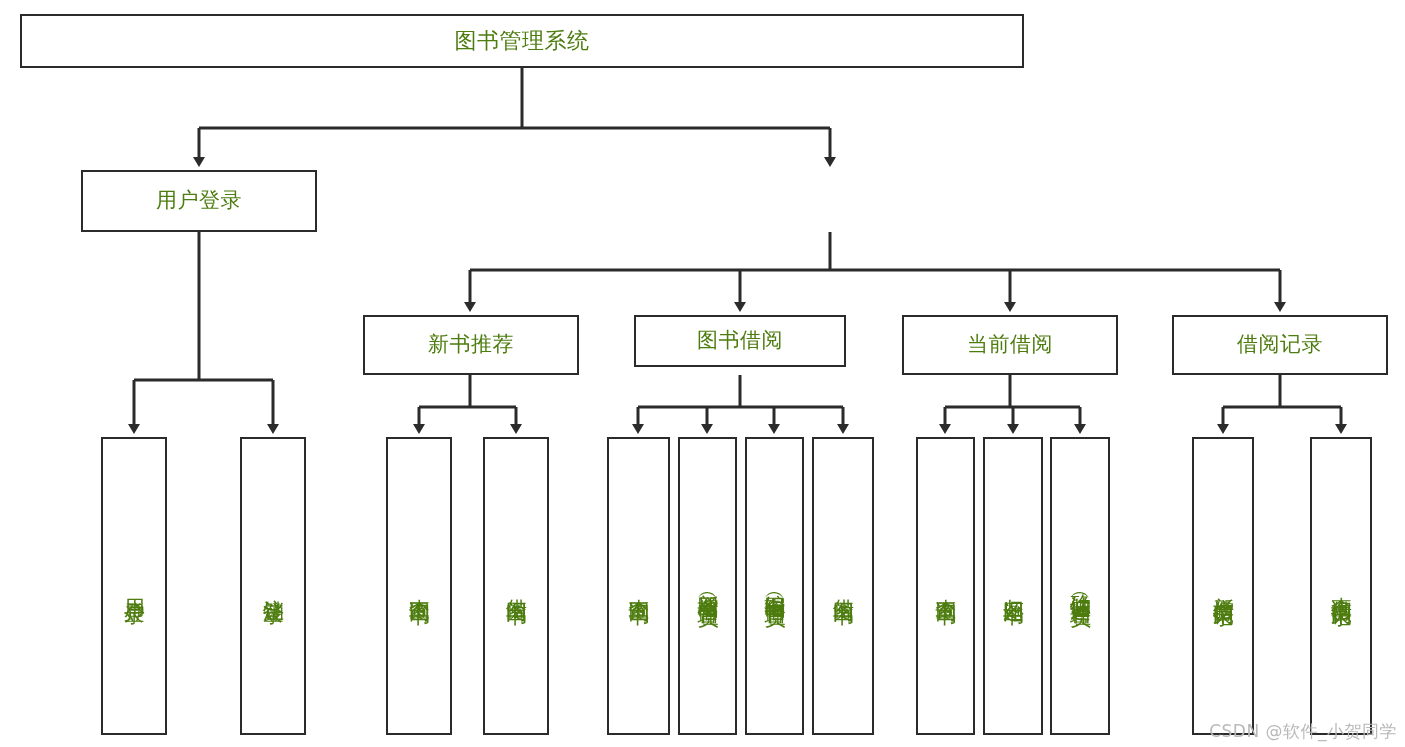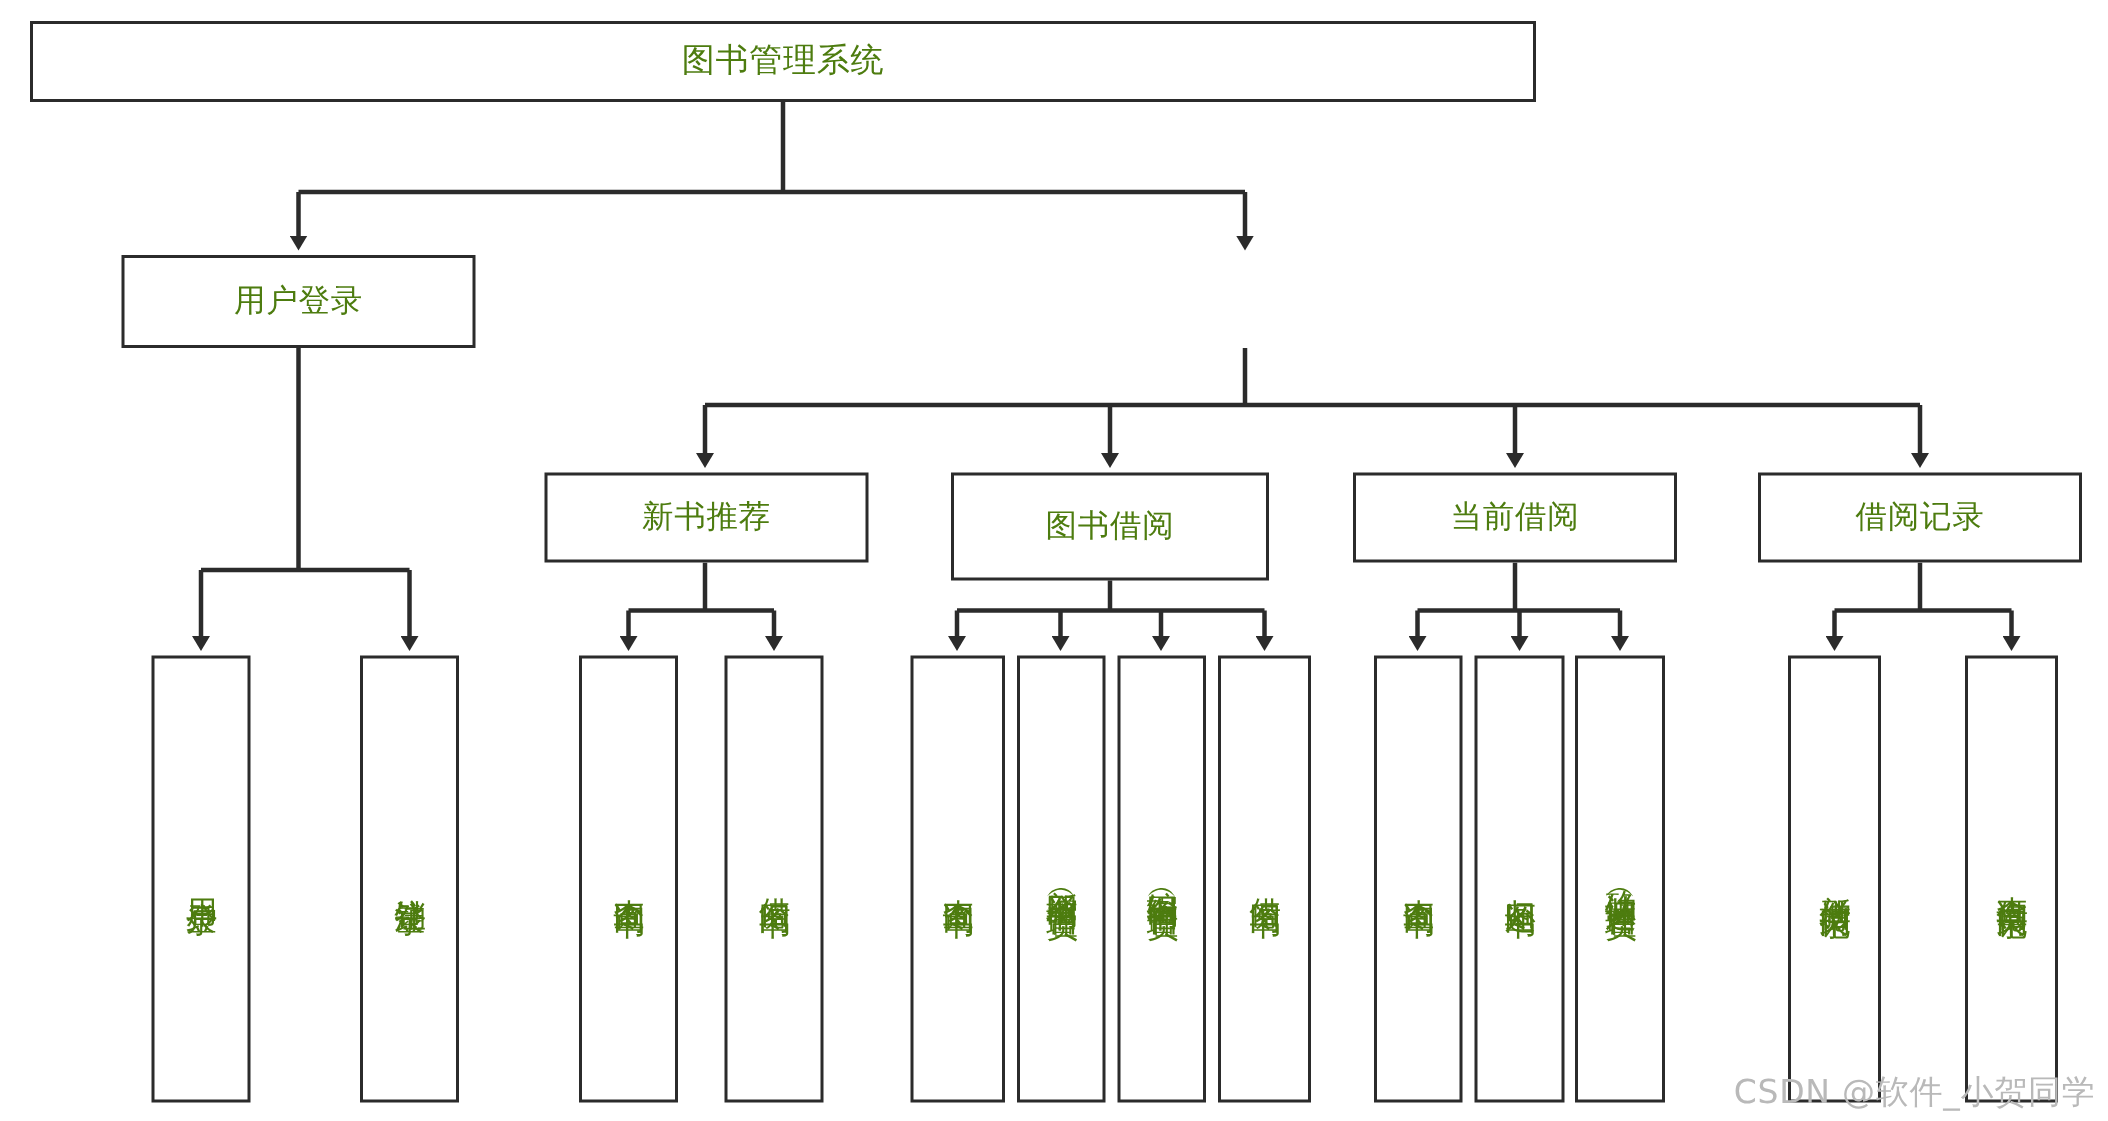--- a/index.html
+++ b/index.html
@@ -51,21 +51,21 @@
     letter-spacing: 2px;
     line-height: 1;
   }
   .node.root {
     font-size: 22px;
   }
   .watermark {
     position: absolute;
     right: 8px;
     bottom: 4px;
-    font-size: 22px;
+    font-size: 17px;
     color: #b9b9b9;
     white-space: nowrap;
     letter-spacing: 0.5px;
   }
 </style>
 </head>
 <body>
 
 <div id="canvas">
 
@@ -125,21 +125,21 @@
 
   <div class="node h" style="left:81px; top:170px; width:236px; height:62px;">
     <span>用户登录</span>
   </div>
 
 
   <div class="node h" style="left:363px; top:315px; width:216px; height:60px;">
     <span>新书推荐</span>
   </div>
 
-  <div class="node h" style="left:634px; top:315px; width:212px; height:72px;">
+  <div class="node h" style="left:634px; top:315px; width:212px; height:52px;">
     <span>图书借阅</span>
   </div>
 
   <div class="node h" style="left:902px; top:315px; width:216px; height:60px;">
     <span>当前借阅</span>
   </div>
 
   <div class="node h" style="left:1172px; top:315px; width:216px; height:60px;">
     <span>借阅记录</span>
   </div>

